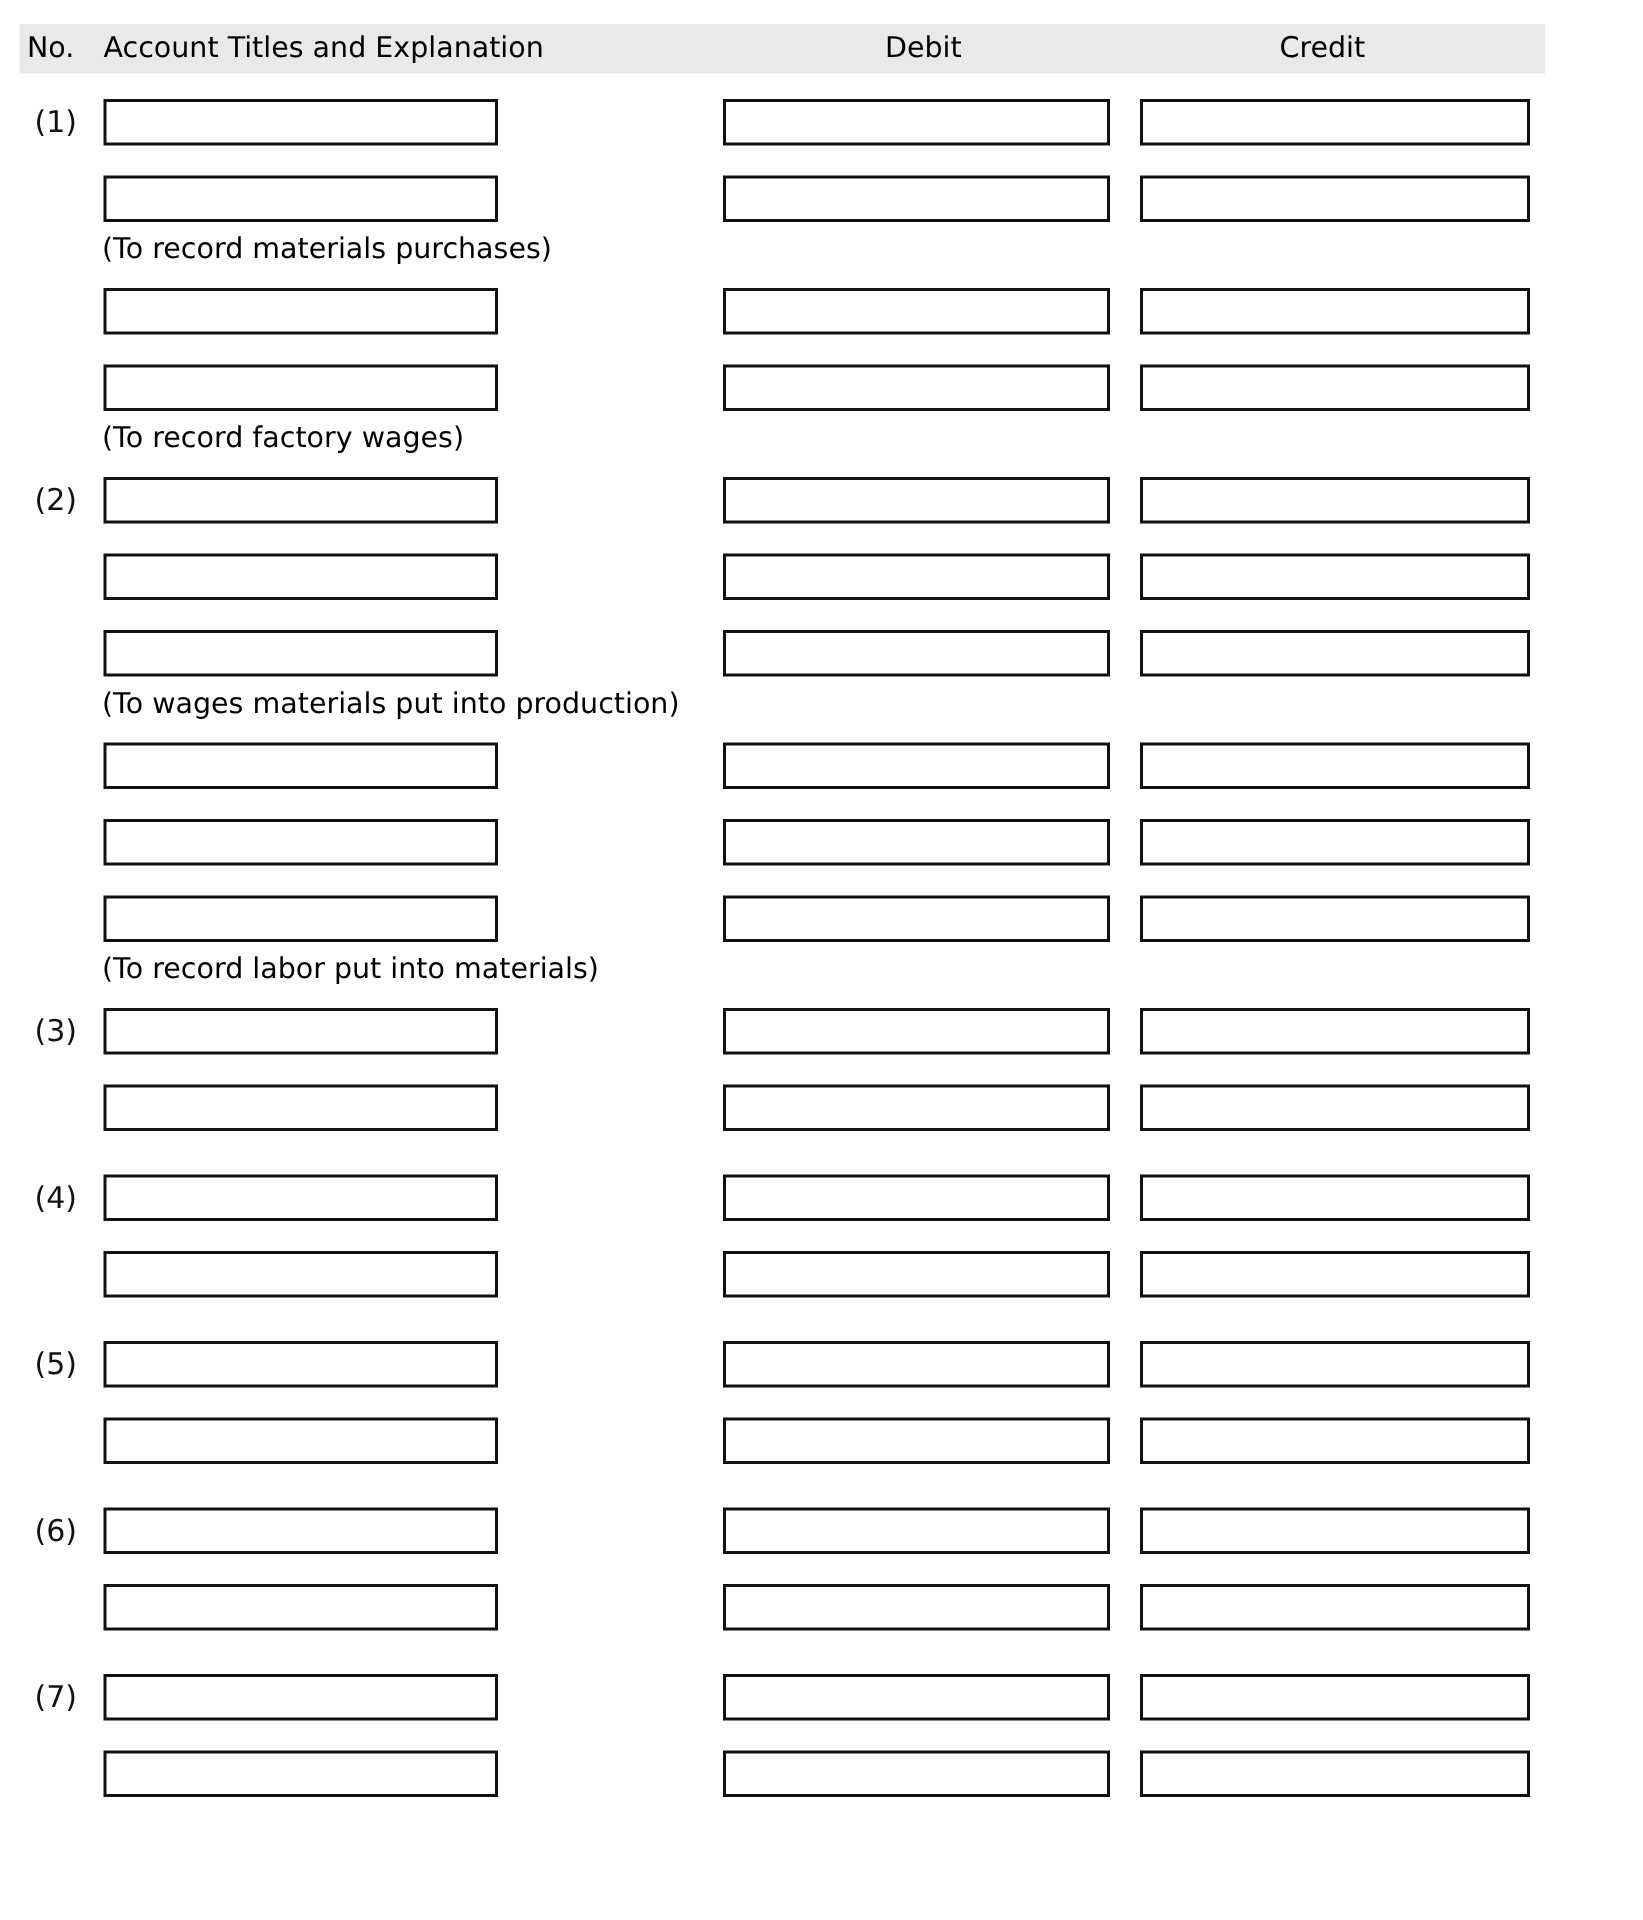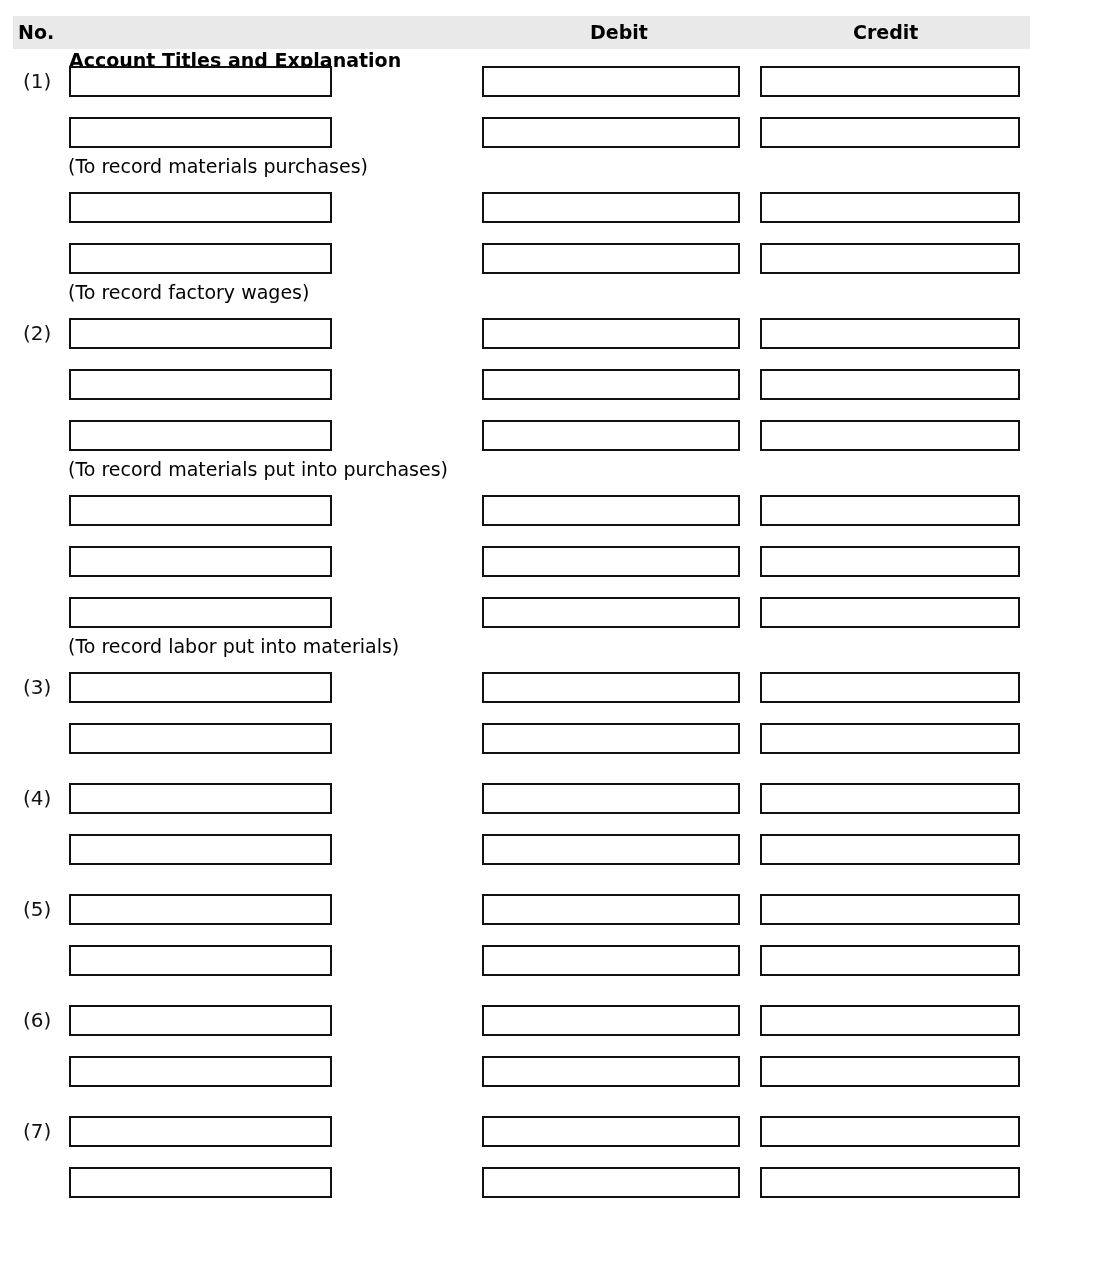--- a/index.html
+++ b/index.html
@@ -26,28 +26,28 @@
   .header-bar {
     position: absolute;
     left: 13px;
     top: 16px;
     width: 1017px;
     height: 33px;
     background: #e9e9e9;
   }
   .hdr-label {
     position: absolute;
-    font-weight: bold;
+    font-weight: normal;
     font-size: 19px;
     line-height: 33px;
     white-space: nowrap;
     color: #000;
   }
   .hdr-no     { left: 5px;   }
-  .hdr-titles { left: 56px; margin-top: 28px;  }
+  .hdr-titles { left: 56px;  }
   .hdr-debit  { left: 577px; }
   .hdr-credit { left: 840px; }
 
   
   .entry-row {
     position: absolute;
     left: 0;
     width: 1095px;
     height: 31px;
   }
@@ -144,21 +144,21 @@
         <input type="text" class="cell-box box-account" placeholder="" style="">
         <input type="text" class="cell-box box-debit" placeholder="" style="">
         <input type="text" class="cell-box box-credit" placeholder="" style="">
       </div>
       <div class="entry-row" style="top: 420px;">
         <input type="text" class="cell-box box-account" placeholder="" style="">
         <input type="text" class="cell-box box-debit" placeholder="" style="">
         <input type="text" class="cell-box box-credit" placeholder="" style="">
       </div>
       <div class="caption-row" style="top: 456px;">
-        <span class="caption-text">(To record materials put into purchases)</span>
+        <span class="caption-text">(To wages materials put into production)</span>
       </div>
       <div class="entry-row" style="top: 495px;">
         <input type="text" class="cell-box box-account" placeholder="" style="">
         <input type="text" class="cell-box box-debit" placeholder="" style="">
         <input type="text" class="cell-box box-credit" placeholder="" style="">
       </div>
       <div class="entry-row" style="top: 546px;">
         <input type="text" class="cell-box box-account" placeholder="" style="">
         <input type="text" class="cell-box box-debit" placeholder="" style="">
         <input type="text" class="cell-box box-credit" placeholder="" style="">

